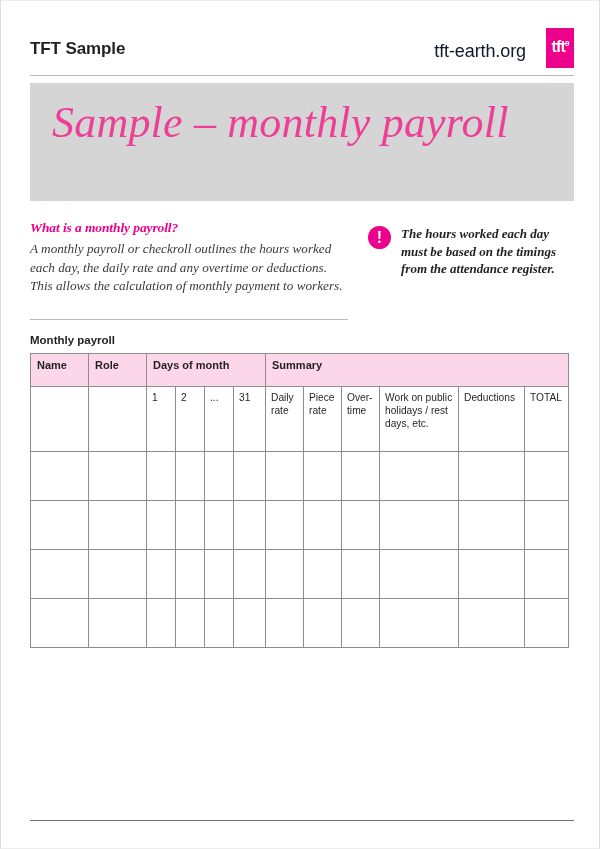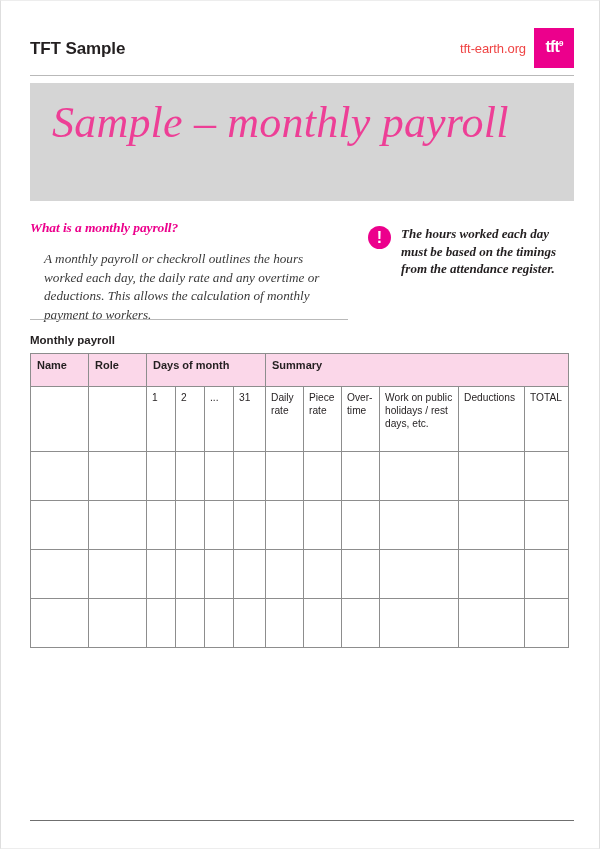--- a/index.html
+++ b/index.html
@@ -40,29 +40,29 @@
     top: 0;
     font-size: 17px;
     font-weight: bold;
     color: #231f20;
     letter-spacing: -0.1px;
   }
   .doc-header-url {
     position: absolute;
     right: 48px;
     top: 2px;
-    font-size: 13px;
-    color: #ef4444;
+    font-size: 18px;
+    color: #0f172a;
     letter-spacing: -0.1px;
   }
   .brand-logo {
     position: absolute;
     right: 0;
     top: -11px;
-    width: 40px;
+    width: 28px;
     height: 40px;
     background: #ec008c;
     display: block;
   }
   .brand-logo-text {
     position: absolute;
     left: 0;
     right: 0;
     top: 10px;
     text-align: center;
@@ -123,21 +123,21 @@
     color: #ec008c;
     margin: 0 0 4px 0;
     letter-spacing: -0.1px;
   }
   .intro-body {
     font-family: "Liberation Serif", "DejaVu Serif", serif;
     font-style: italic;
     font-size: 13.2px;
     line-height: 18.5px;
     color: #3a3a3a;
-    margin: 14px;
+    margin: 0;
   }
   .intro-rule {
     position: absolute;
     left: 29px;
     top: 318px;
     width: 318px;
     height: 1px;
     background: #b9b9b9;
   }
 

